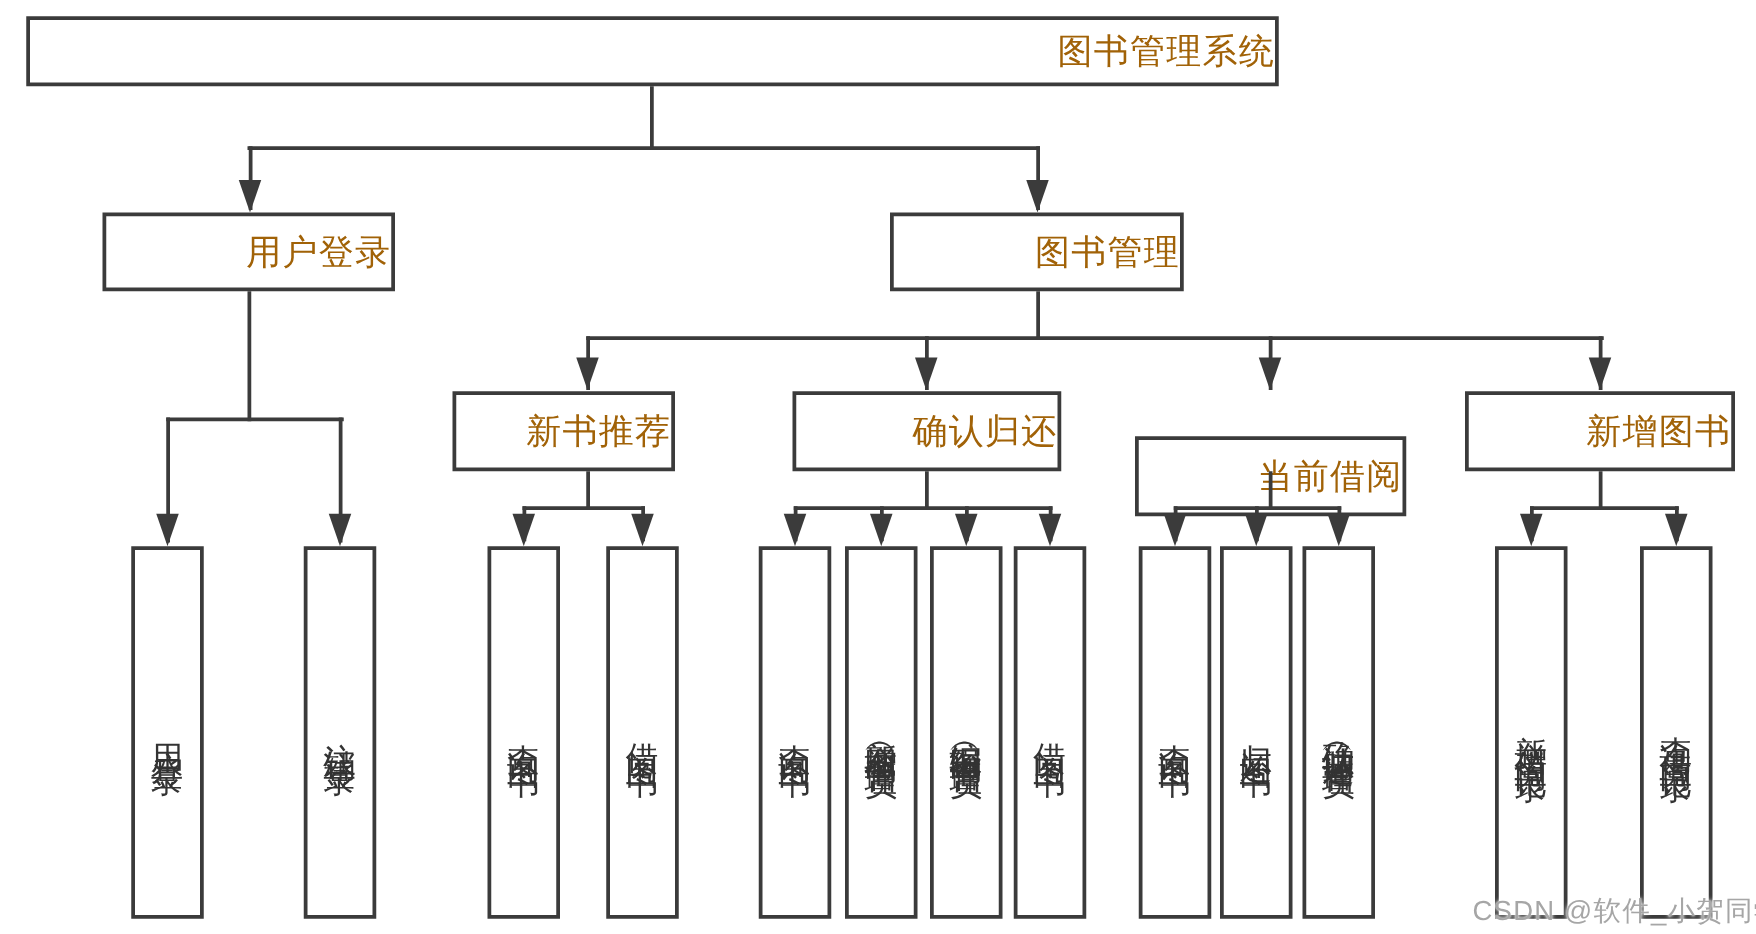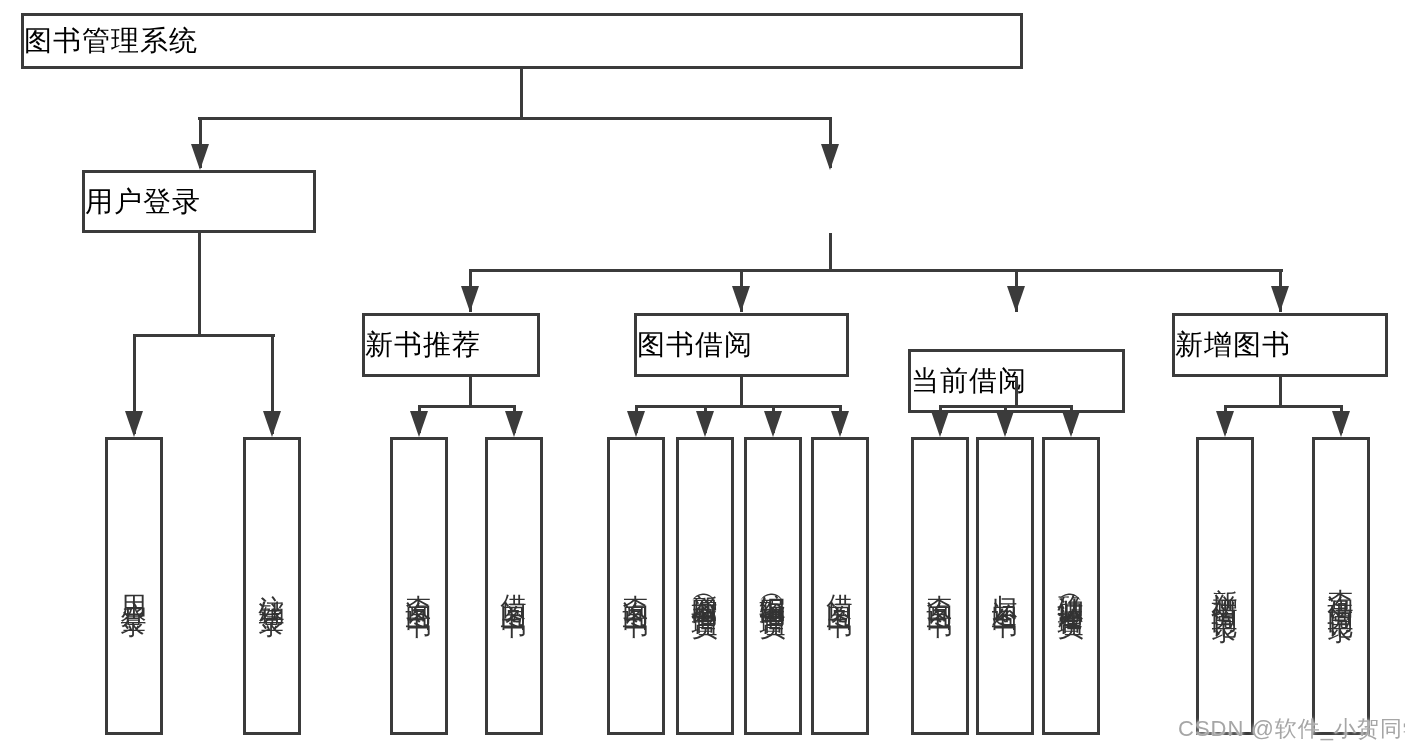--- a/index.html
+++ b/index.html
@@ -11,22 +11,22 @@
     font-family: "Liberation Sans", "DejaVu Sans", sans-serif;
     overflow: hidden;
   }
   .node {
     position: absolute;
     box-sizing: border-box;
     border: 3px solid #3b3b3b;
     background: #ffffff;
     display: flex;
     align-items: center;
-    justify-content: flex-start;
-    color: #000000;
+    justify-content: flex-end;
+    color: #a16207;
     font-size: 28px;
     letter-spacing: 1px;
     white-space: nowrap;
   }
   .leaf {
     position: absolute;
     box-sizing: border-box;
     border: 3px solid #3b3b3b;
     background: #ffffff;
     top: 437px;
@@ -77,20 +77,23 @@
 
   <div class="vl" style="left:520px; top:69px; height:50px;"></div>
   <div class="hl" style="left:198px; top:117px; width:634px;"></div>
   <div class="vl" style="left:199px; top:117px; height:51px;"></div>
   <div class="ah" style="left:191px; top:144px;"></div>
   <div class="vl" style="left:829px; top:117px; height:51px;"></div>
   <div class="ah" style="left:821px; top:144px;"></div>
 
   <div class="node" style="left:82px; top:170px; width:234px; height:63px;">
     <span>用户登录</span>
+  </div>
+  <div class="node" style="left:712px; top:170px; width:235px; height:63px;">
+    <span>图书管理</span>
   </div>
 
   <div class="vl" style="left:198px; top:233px; height:104px;"></div>
   <div class="hl" style="left:133px; top:334px; width:142px;"></div>
   <div class="vl" style="left:133px; top:334px; height:100px;"></div>
   <div class="ah" style="left:125px; top:411px;"></div>
   <div class="vl" style="left:271px; top:334px; height:100px;"></div>
   <div class="ah" style="left:263px; top:411px;"></div>
 
   <div class="vl" style="left:829px; top:233px; height:39px;"></div>
@@ -101,21 +104,21 @@
   <div class="ah" style="left:732px; top:286px;"></div>
   <div class="vl" style="left:1015px; top:269px; height:43px;"></div>
   <div class="ah" style="left:1007px; top:286px;"></div>
   <div class="vl" style="left:1279px; top:269px; height:43px;"></div>
   <div class="ah" style="left:1271px; top:286px;"></div>
 
   <div class="node" style="left:362px; top:313px; width:178px; height:64px;">
     <span>新书推荐</span>
   </div>
   <div class="node" style="left:634px; top:313px; width:215px; height:64px;">
-    <span>图书借阅</span>
+    <span>确认归还</span>
   </div>
   <div class="node" style="left:908px; top:313px; width:217px; height:64px;margin-top:36px;">
     <span>当前借阅</span>
   </div>
   <div class="node" style="left:1172px; top:313px; width:216px; height:64px;">
     <span>新增图书</span>
   </div>
 
   <div class="vl" style="left:469px; top:377px; height:31px;"></div>
   <div class="vl" style="left:740px; top:377px; height:31px;"></div>

